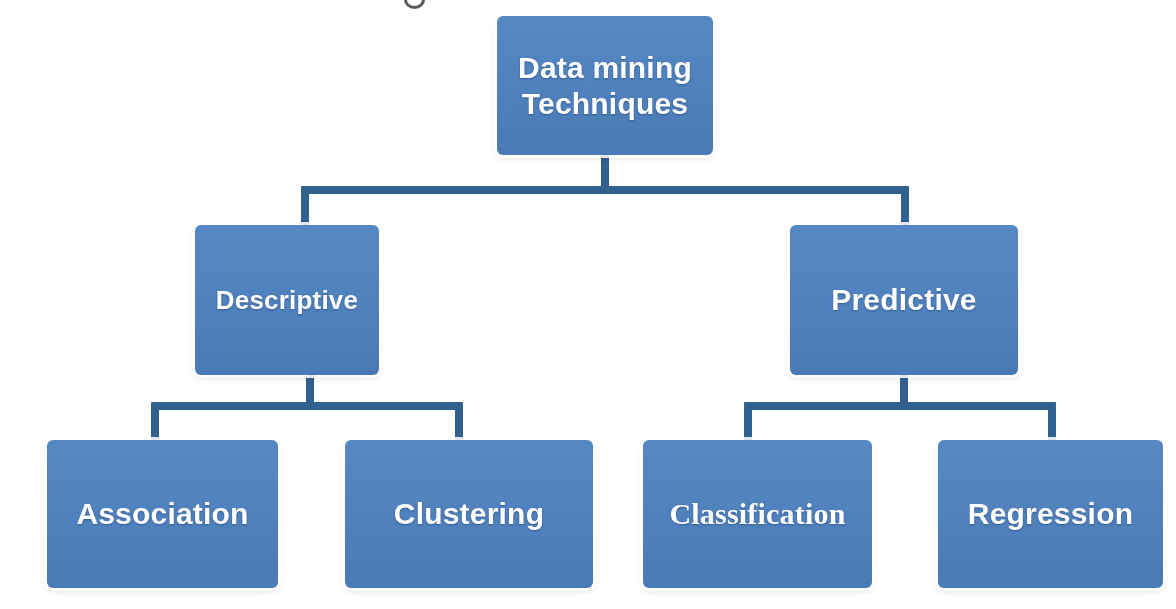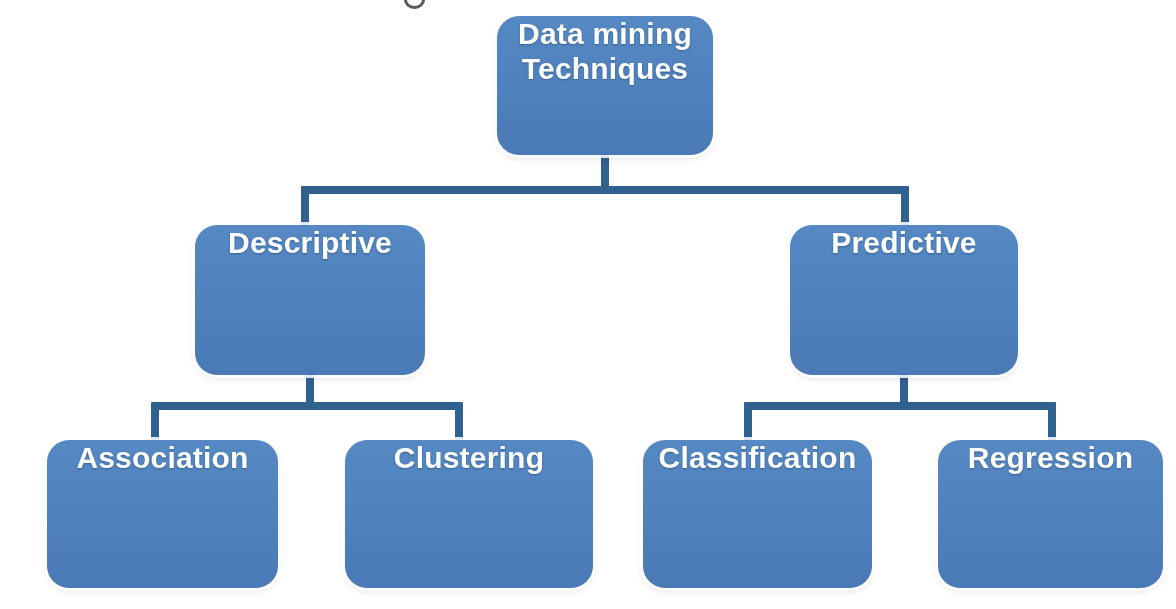--- a/index.html
+++ b/index.html
@@ -33,25 +33,26 @@
   .conn.h.bar {
     border-radius: 4px;
   }
 
   
   .node {
     position: absolute;
     box-sizing: border-box;
     background: #4F81BD;
     background-image: linear-gradient(180deg, #5689c4 0%, #4F81BD 55%, #4a7ab5 100%);
-    border-radius: 22px;
+    border-radius: 6px;
     box-shadow:
       0 0 0 3px rgba(255,255,255,0.85),
       0 3px 7px rgba(0,0,0,0.13);
     display: flex;
+    align-items: center;
     justify-content: center;
     text-align: center;
     color: #ffffff;
     font-weight: bold;
     letter-spacing: 0.2px;
     text-shadow: 0 1px 2px rgba(20,50,85,0.45);
     -webkit-font-smoothing: antialiased;
     user-select: none;
   }
   .node .label {
@@ -77,25 +78,25 @@
     border-color: rgba(255,255,255,0.95) transparent transparent rgba(255,255,255,0.95);
     transform: rotate(-12deg);
   }
   .node::after {
     bottom: -9px; right: -9px;
     border-color: transparent rgba(255,255,255,0.95) rgba(255,255,255,0.95) transparent;
     transform: rotate(-12deg);
   }
 
   #node-root  { left: 497px; top: 16px;  width: 216px; height: 139px; font-size: 30px; }
-  #node-desc  { left: 195px; top: 225px; width: 230px; height: 150px; font-size: 30px; }
+  #node-desc  { left: 195px; top: 225px; width: 184px; height: 150px; font-size: 26px; }
   #node-pred  { left: 790px; top: 225px; width: 228px; height: 150px; font-size: 30px; }
   #node-assoc { left: 47px;  top: 440px; width: 231px; height: 148px; font-size: 30px; }
   #node-clust { left: 345px; top: 440px; width: 248px; height: 148px; font-size: 30px; }
-  #node-class { left: 643px; top: 440px; width: 229px; height: 148px; font-size: 30px; }
+  #node-class { left: 643px; top: 440px; width: 229px; height: 148px; font-size: 30px; font-family: Liberation Serif, serif; }
   #node-regr  { left: 938px; top: 440px; width: 225px; height: 148px; font-size: 30px; }
 
   
   #trunk-root-v   { left: 601px; top: 152px; height: 42px; }
   #trunk-root-h   { left: 301px; top: 186px; width: 608px; }
   #trunk-left-v   { left: 301px; top: 186px; height: 42px; }
   #trunk-right-v  { left: 901px; top: 186px; height: 42px; }
 
   
   #sub-l-v        { left: 306px; top: 372px; height: 38px; }

